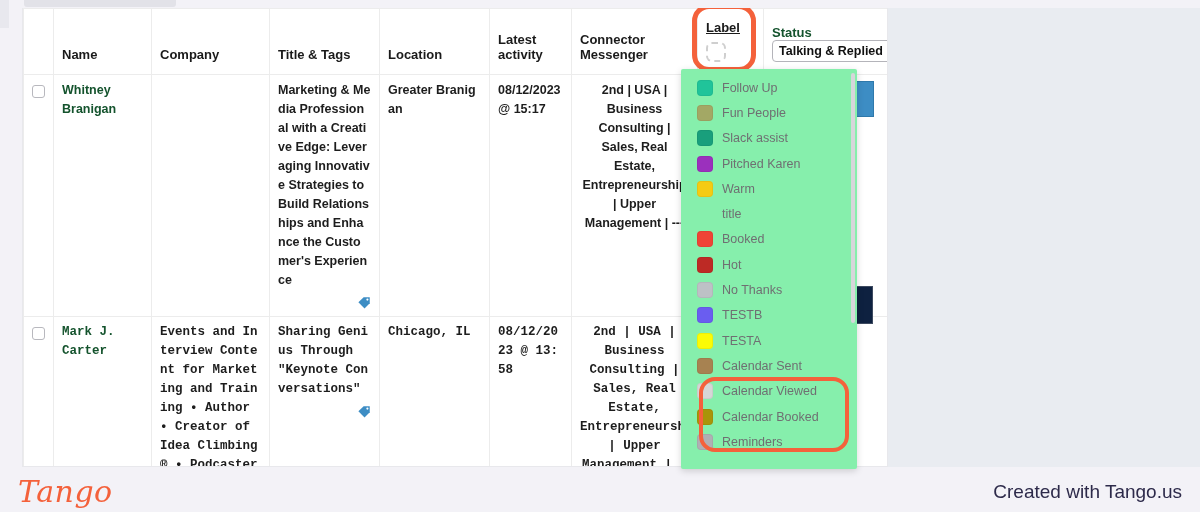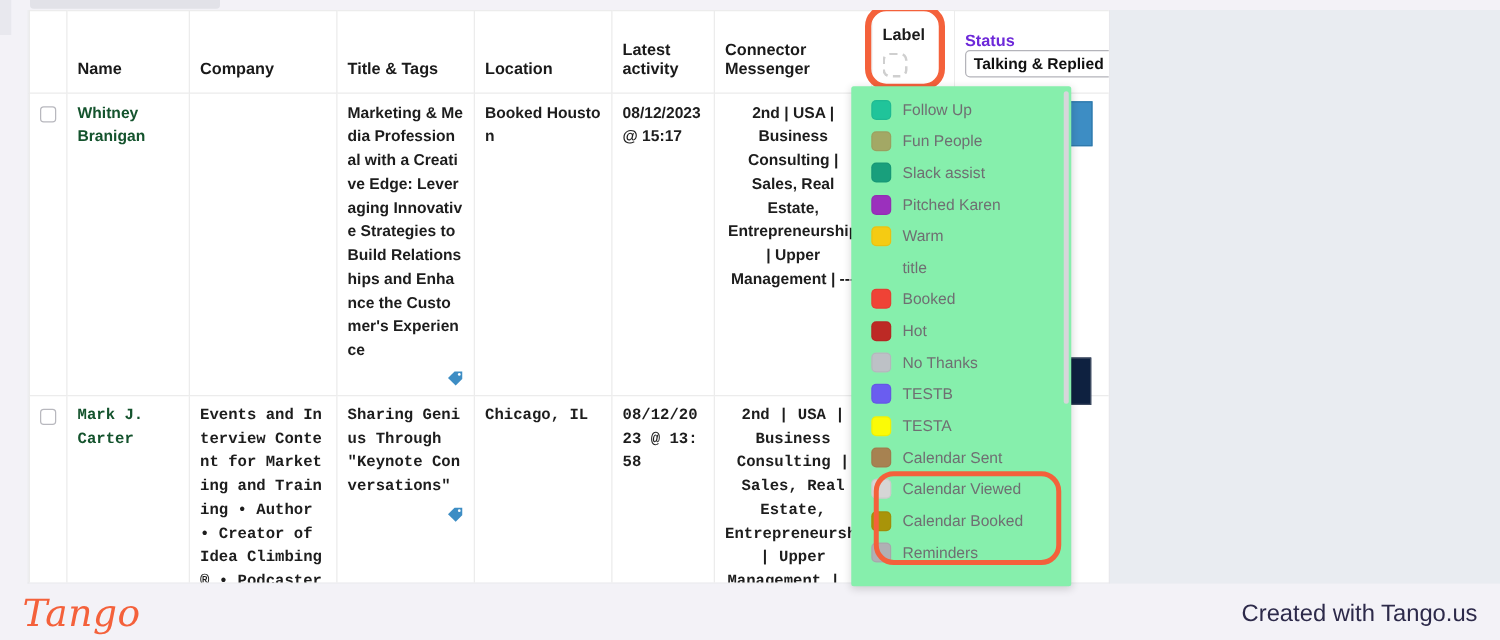--- a/index.html
+++ b/index.html
@@ -110,38 +110,38 @@
   }
   .tag-icon {
     display: block;
     margin-left: auto;
     margin-top: 6px;
     width: 14px; height: 14px;
   }
 
   
   th.c-label { position: relative; overflow: visible; vertical-align: top; padding-top: 18px;}
-  .label-head-inner { position: relative; }
+  .label-head-inner { position: relative; text-decoration: underline; }
   .label-hl {
     position: absolute;
     left: -14px; top: -16px;
     width: 64px; height: 68px;
     border: 5px solid #f4613b;
     border-radius: 17px;
     pointer-events: none;
   }
   .dashed-circle {
     width: 20px; height: 20px;
     border: 2px dashed #cfcfcf;
     border-radius: 6px;
     margin-top: 7px;
   }
 
   
-  .status-label { font-weight: bold; font-size: 13px; color: #6d28d9; display: block; margin-bottom: 0;}
+  .status-label { font-weight: bold; font-size: 13px; color: #14532d; display: block; margin-bottom: 0;}
   .status-select {
     width: 135px; height: 22px;
     border: 1px solid #b4b4ba;
     border-radius: 4px;
     background: #fff;
     display: flex; align-items: center;
     padding: 0 6px;
     font-weight: bold;
     font-size: 12.5px;
     color: #111;
@@ -291,21 +291,21 @@
           <td class="c-comp body-cell"></td>
           <td class="c-title body-cell">
             <span>Marketing &amp; Media Professional with a Creative Edge: Leveraging Innovative Strategies to Build Relationships and Enhance the Customer's Experience</span>
             <span class="tag-icon">
               <svg width="14" height="14" viewBox="0 0 16 16">
                   <path d="M1.6 7.2 L7.6 1.3 L14.6 1.3 L14.6 8.2 L8.6 14.2 Z" fill="#3d8dc4"></path>
                   <circle cx="11.9" cy="4.1" r="1.25" fill="#ffffff"></circle>
                 </svg>
             </span>
           </td>
-          <td class="c-loc body-cell">Booked Houston</td>
+          <td class="c-loc body-cell">Greater Branigan</td>
           <td class="c-act body-cell">08/12/2023 @ 15:17</td>
           <td class="c-conn body-cell">2nd | USA | Business Consulting | Sales, Real Estate, Entrepreneurship | Upper Management | ---</td>
           <td class="c-label"></td>
           <td class="c-status"></td>
         </tr>
         <tr class="row-tall2">
           <td class="c-check">
             <span class="chk"></span>
           </td>
           <td class="c-name body-cell">

